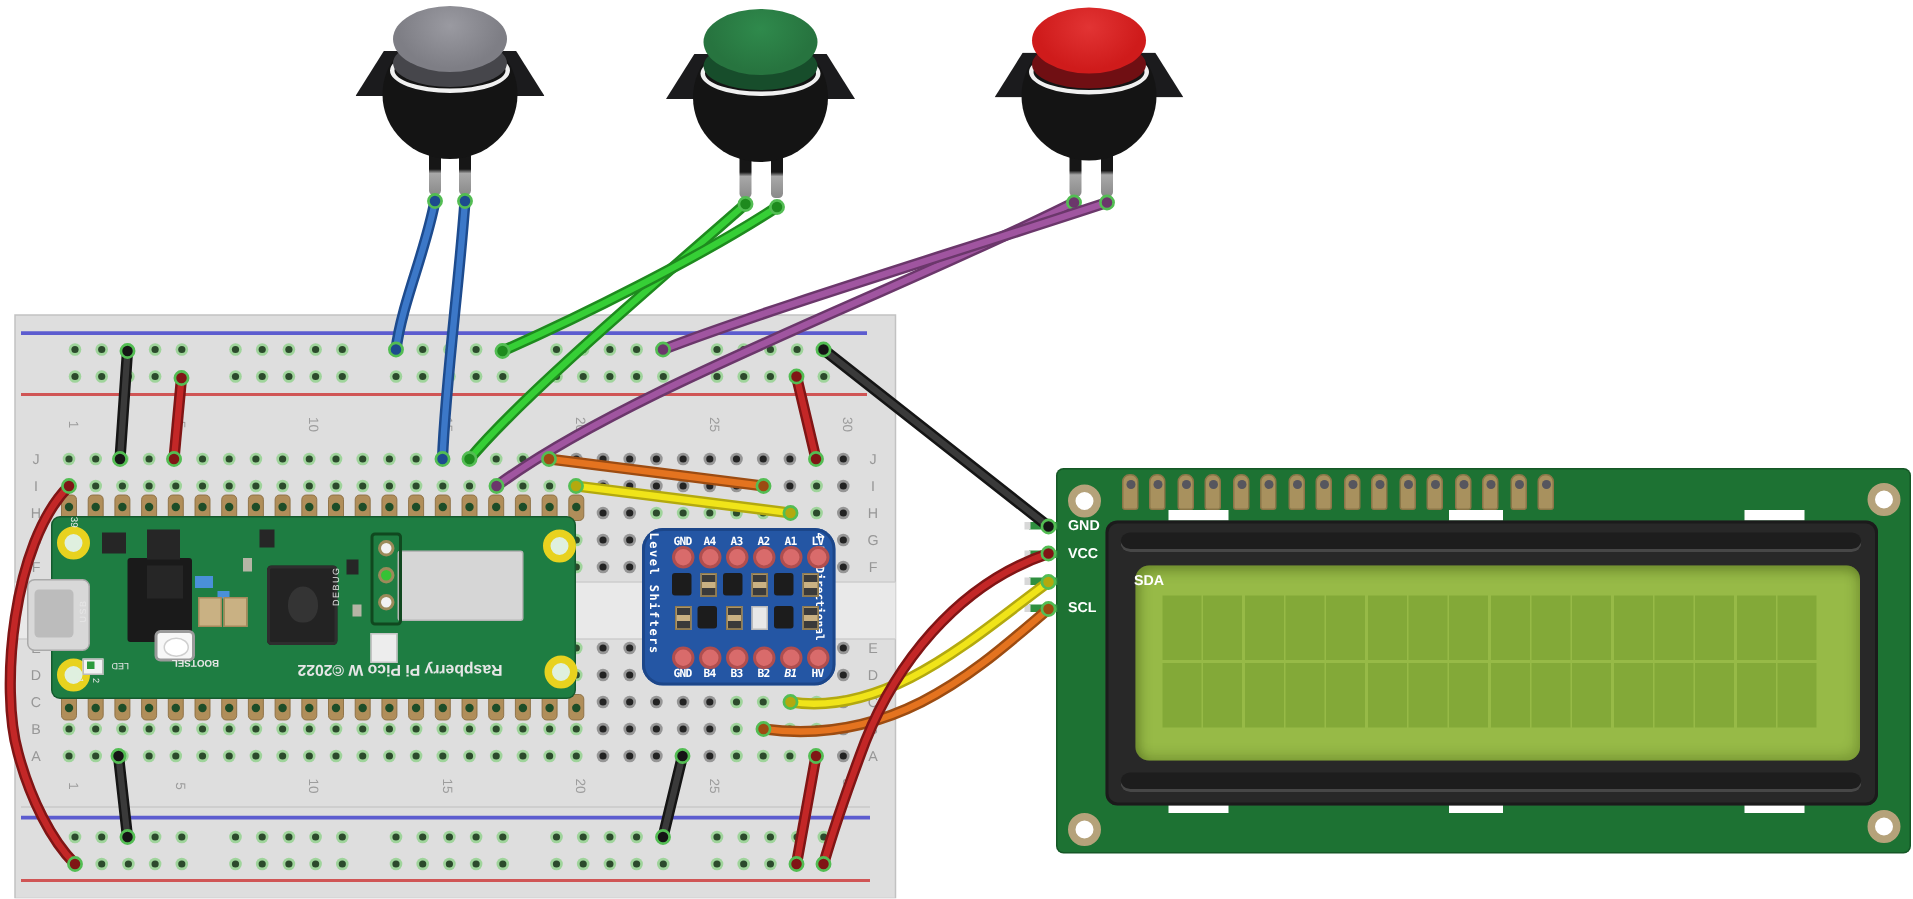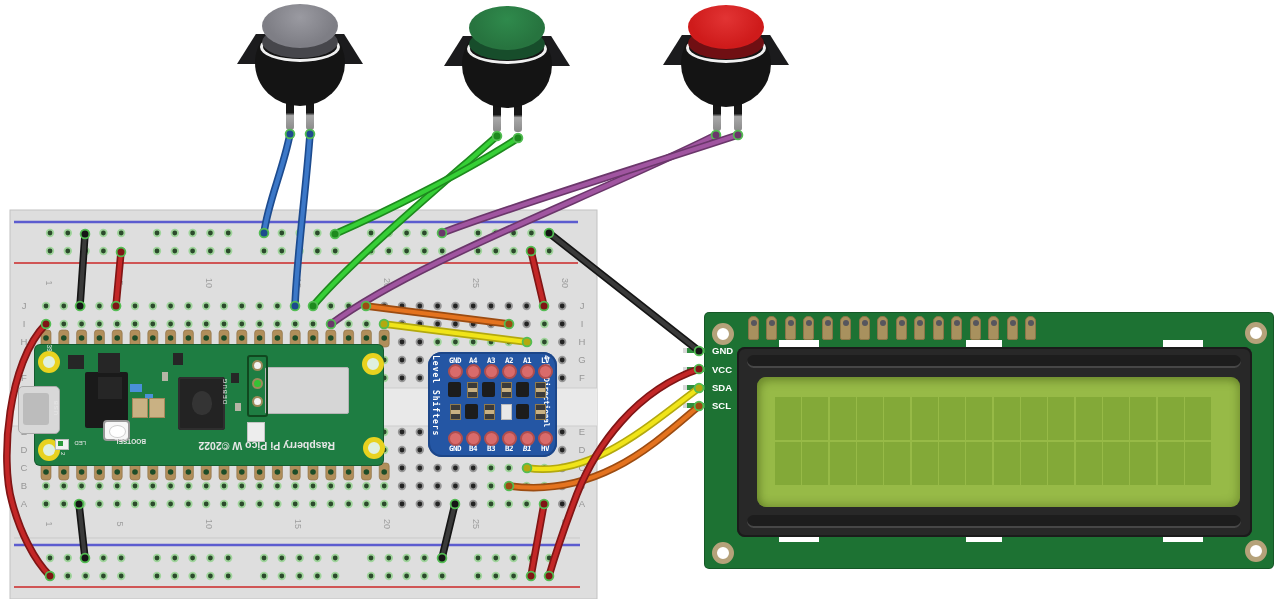--- a/index.html
+++ b/index.html
@@ -1205,21 +1205,21 @@
             <div></div>
           </div>
       </div>
     </div>
     <div class="stub" style="top:35px;"></div>
     <div class="stub" style="top:54px;"></div>
     <div class="stub" style="top:72px;"></div>
     <div class="stub" style="top:90px;"></div>
     <div class="pinlab" style="top:32px;">GND</div>
     <div class="pinlab" style="top:51px;">VCC</div>
-    <div class="pinlab" style="top:69px;">SDA</div>
+    <div class="pinlab" style="top:69px;margin-left:44px;">SDA</div>
     <div class="pinlab" style="top:87px;">SCL</div>
   </div>
 
   <div class="pushbtn" style="left:237px;top:0;">
     <div class="leg" style="left:49px;"></div>
     <div class="leg" style="left:69px;"></div>
     <div class="flange"></div>
     <div class="body"></div>
     <div class="ring"></div>
     <div class="rim btn0-rim" style="background: rgb(70, 70, 75);"></div>

